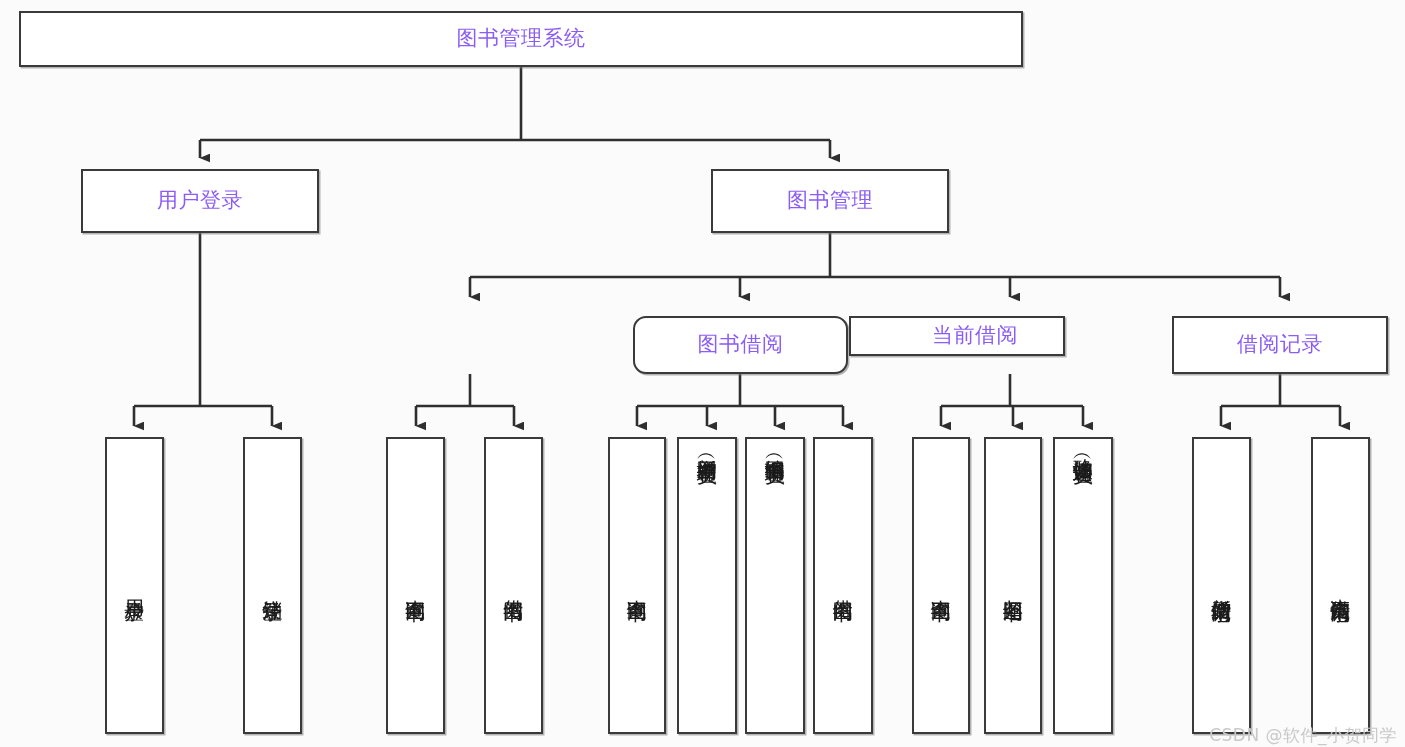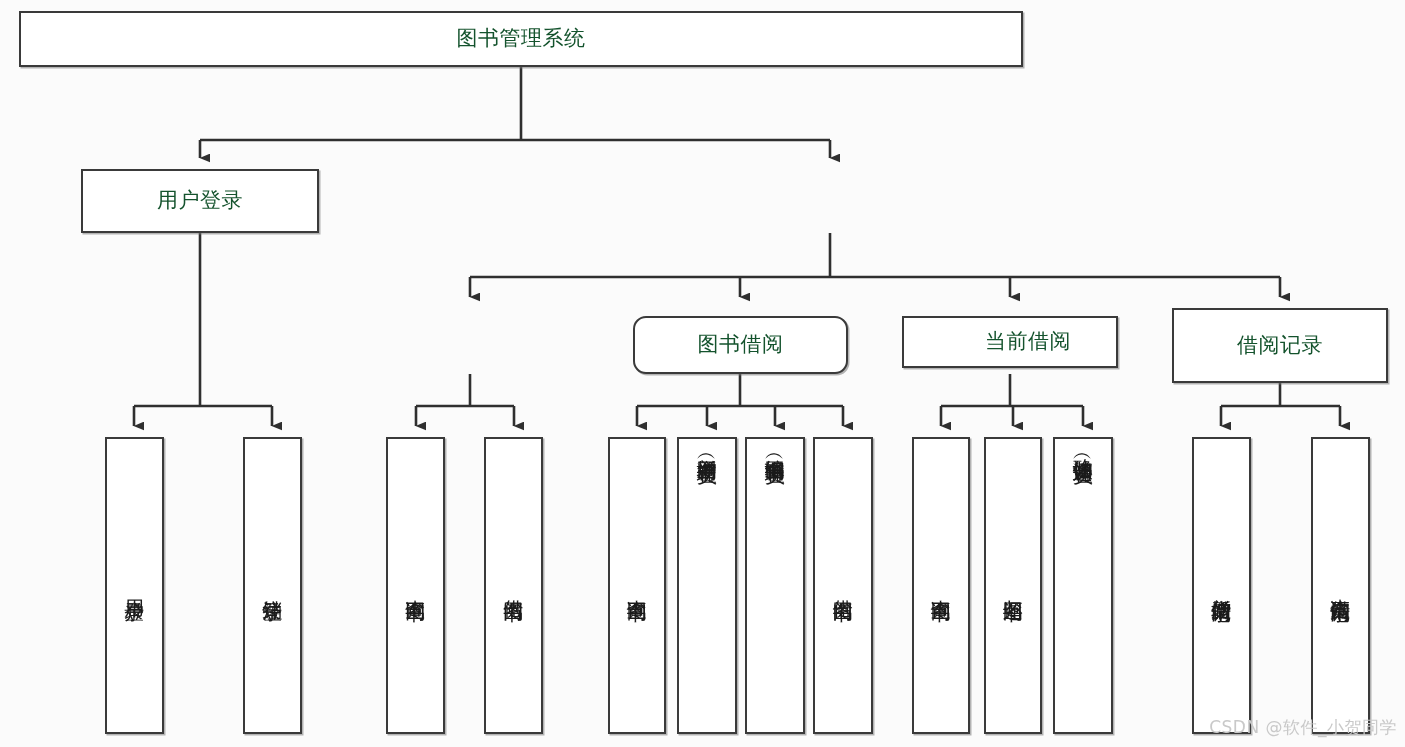--- a/index.html
+++ b/index.html
@@ -22,21 +22,21 @@
     box-sizing: border-box;
     background: #ffffff;
     border: 2px solid #3a3a3a;
     box-shadow: 1.5px 1.5px 0 0 rgba(120,120,120,0.55);
     display: flex;
     align-items: center;
     justify-content: center;
   }
   .box-h .label {
     font-size: 21px;
-    color: #14532d;
+    color: #8b5cf6;
     letter-spacing: 0.5px;
     line-height: 1.1;
     white-space: nowrap;
   }
   .box-v {
     align-items: flex-start;
     justify-content: center;
     padding-top: 4px;
   }
   .box-v .label {
@@ -56,21 +56,21 @@
     position: absolute;
     left: 0;
     top: 0;
     width: 1405px;
     height: 747px;
     pointer-events: none;
   }
   .watermark {
     position: absolute;
     right: 8px;
-    bottom: 8px;
+    bottom: 0;
     font-size: 17px;
     color: #c9c9c9;
     letter-spacing: 0.5px;
     white-space: nowrap;
   }
 </style>
 </head>
 <body>
 
 <div id="canvas">
@@ -125,28 +125,31 @@
     </g>
   </svg>
 
   <div class="box box-h" style="left:19px; top:11px; width:1004px; height:56px;">
     <span class="label">图书管理系统</span>
   </div>
 
   <div class="box box-h" style="left:81px; top:169px; width:238px; height:64px;">
     <span class="label">用户登录</span>
   </div>
+  <div class="box box-h" style="left:711px; top:169px; width:238px; height:64px;">
+    <span class="label">图书管理</span>
+  </div>
 
   <div class="box box-h" style="left:633px; top:316px; width:215px; height:58px;border-radius:13px;">
     <span class="label">图书借阅</span>
   </div>
-  <div class="box box-h" style="left:902px; top:316px; width:216px; height:52px;padding-left:36px;">
+  <div class="box box-h" style="left:849px; top:316px; width:216px; height:40px;padding-left:36px;">
     <span class="label">当前借阅</span>
   </div>
-  <div class="box box-h" style="left:1172px; top:308px; width:216px; height:75px;">
+  <div class="box box-h" style="left:1172px; top:316px; width:216px; height:58px;">
     <span class="label">借阅记录</span>
   </div>
 
   <div class="box box-v centered" style="left:105px; top:437px; width:59px; height:297px;">
     <span class="label">用户登录</span>
   </div>
   <div class="box box-v centered" style="left:243px; top:437px; width:59px; height:297px;">
     <span class="label">注销登录</span>
   </div>
 

